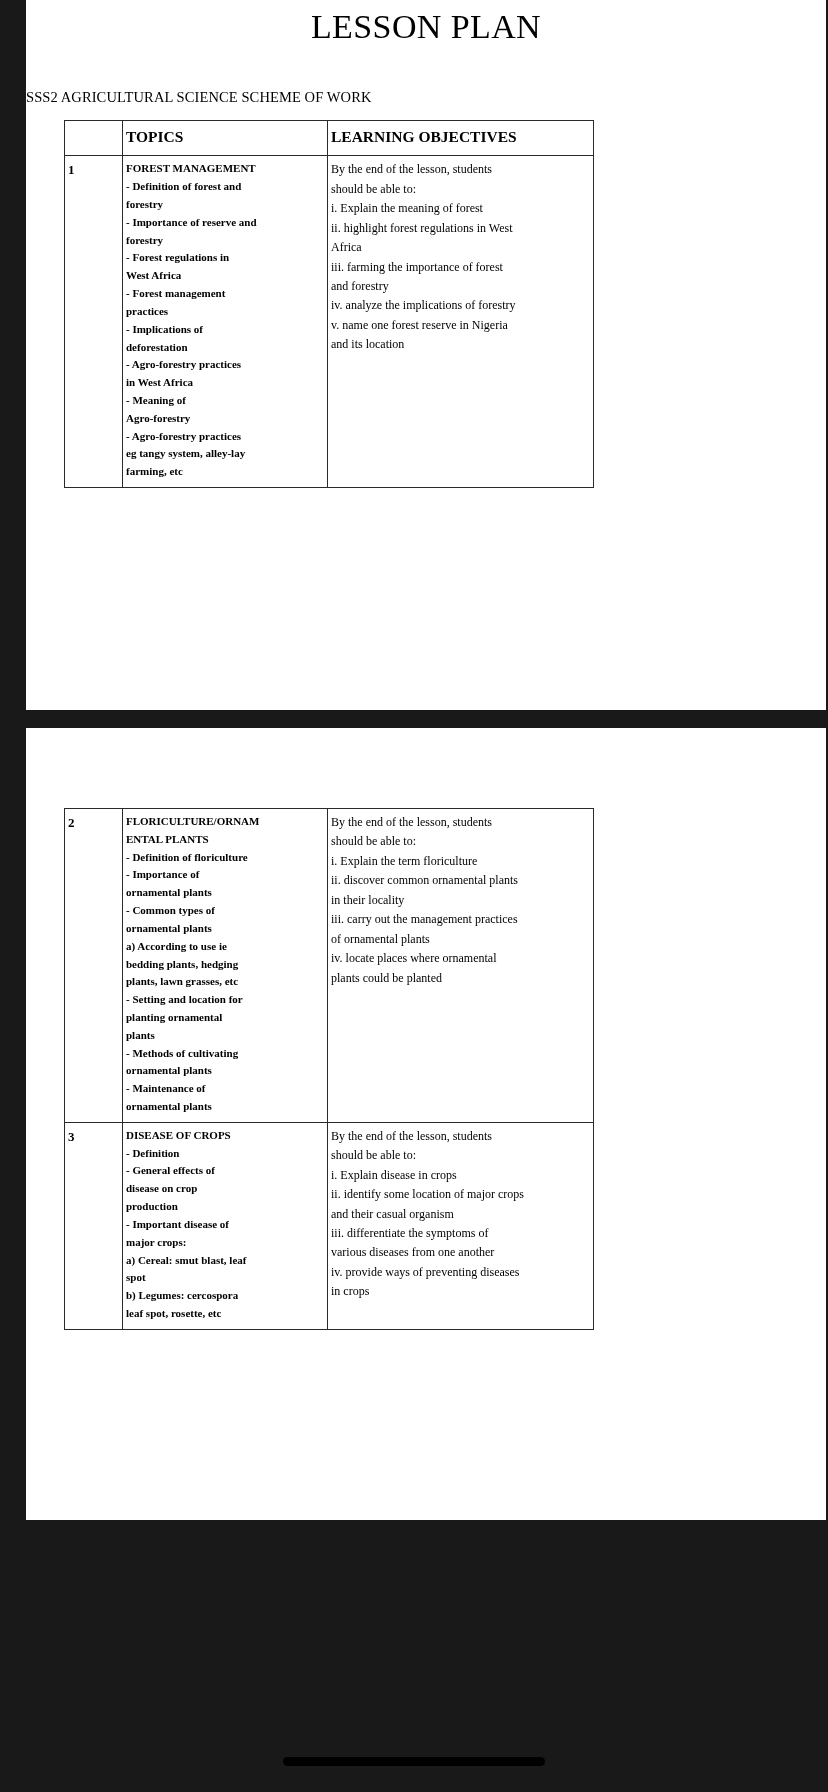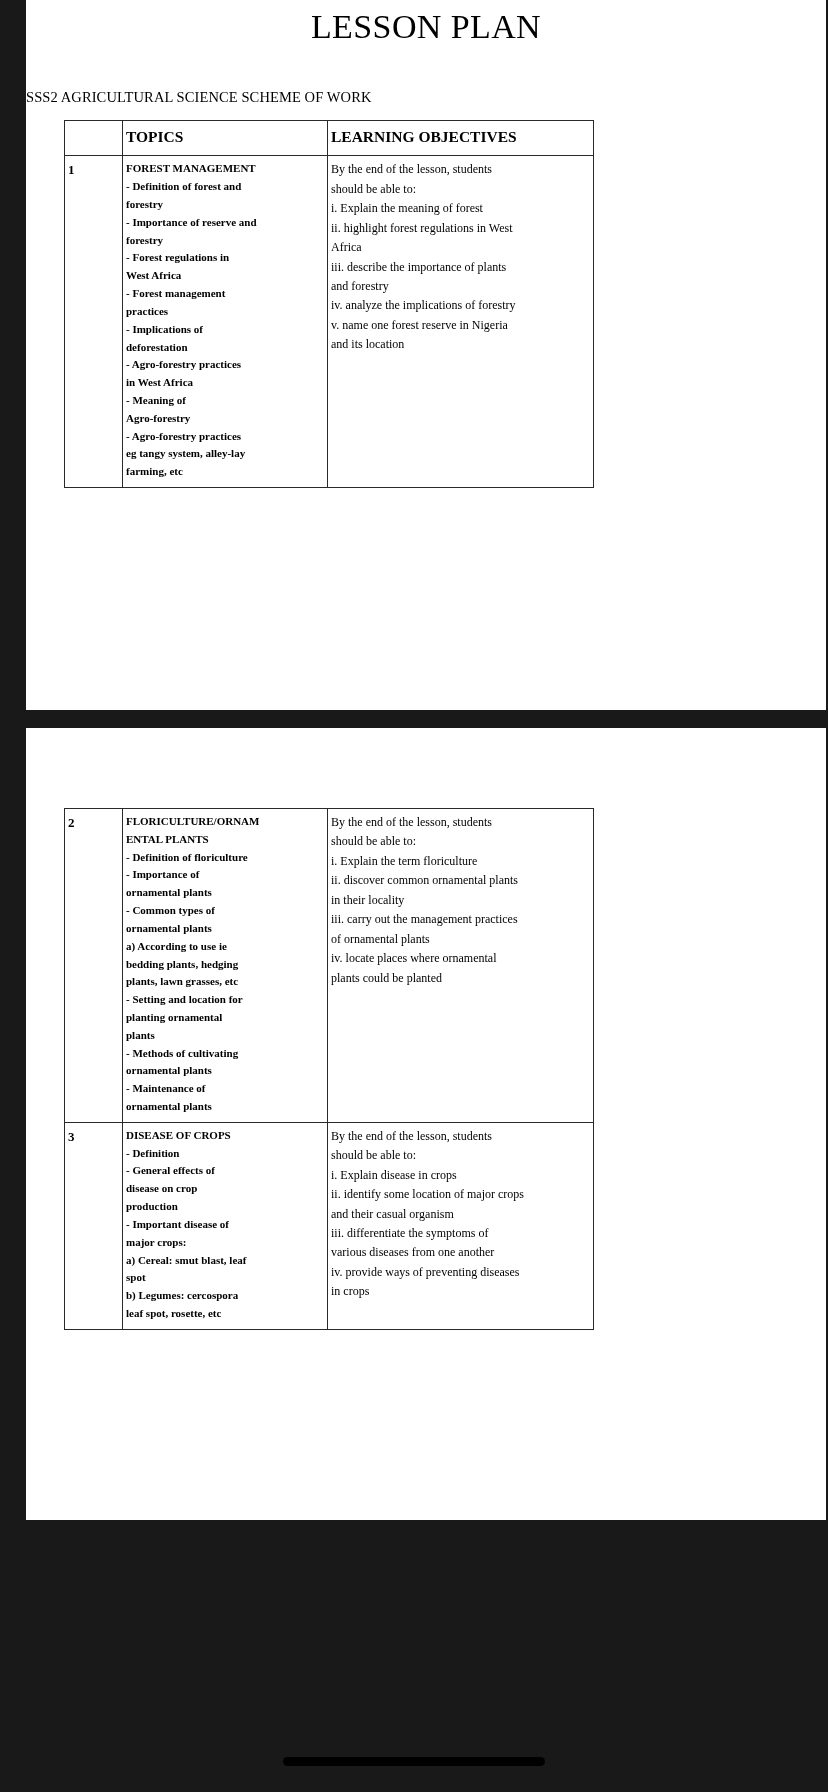--- a/index.html
+++ b/index.html
@@ -168,21 +168,21 @@
                 <span class="line">- Agro-forestry practices</span>
                 <span class="line">eg tangy system, alley-lay</span>
                 <span class="line">farming, etc</span>
               </td>
             <td class="obj-cell">
                 <span class="line">By the end of the lesson, students</span>
                 <span class="line">should be able to:</span>
                 <span class="line">i. Explain the meaning of forest</span>
                 <span class="line">ii. highlight forest regulations in West</span>
                 <span class="line">Africa</span>
-                <span class="line">iii. describe the importance of plants</span>
+                <span class="line">iii. farming the importance of forest</span>
                 <span class="line">and forestry</span>
                 <span class="line">iv. analyze the implications of forestry</span>
                 <span class="line">v. name one forest reserve in Nigeria</span>
                 <span class="line">and its location</span>
               </td>
           </tr>
         </tbody>
       </table>
 
     </div>

